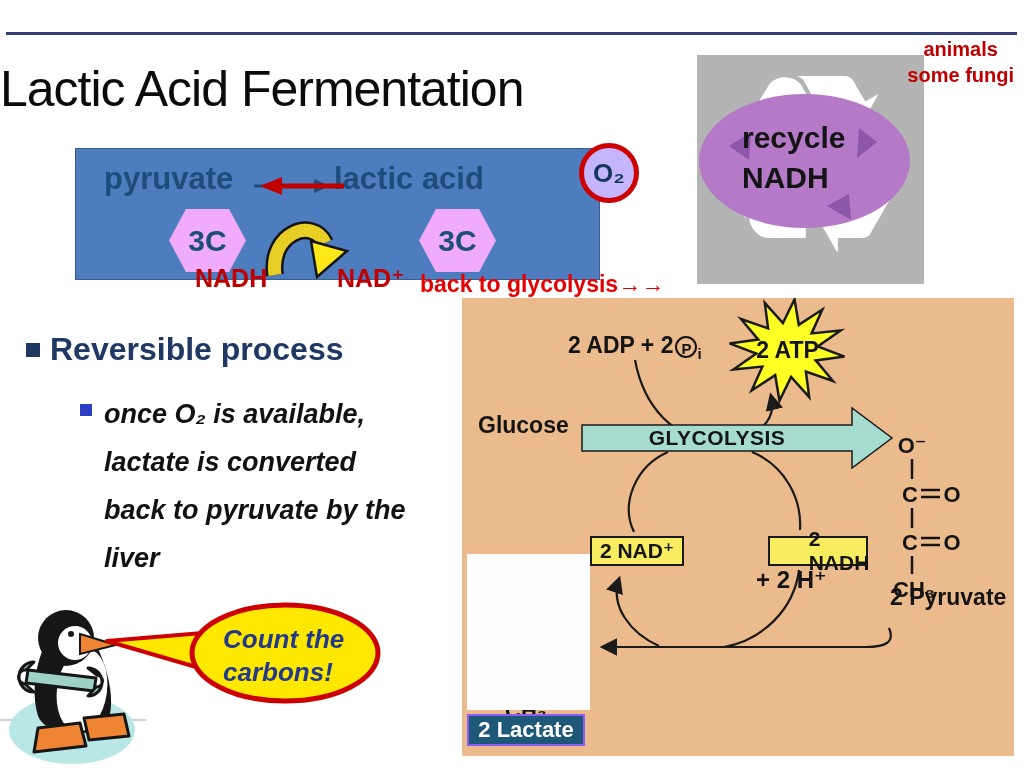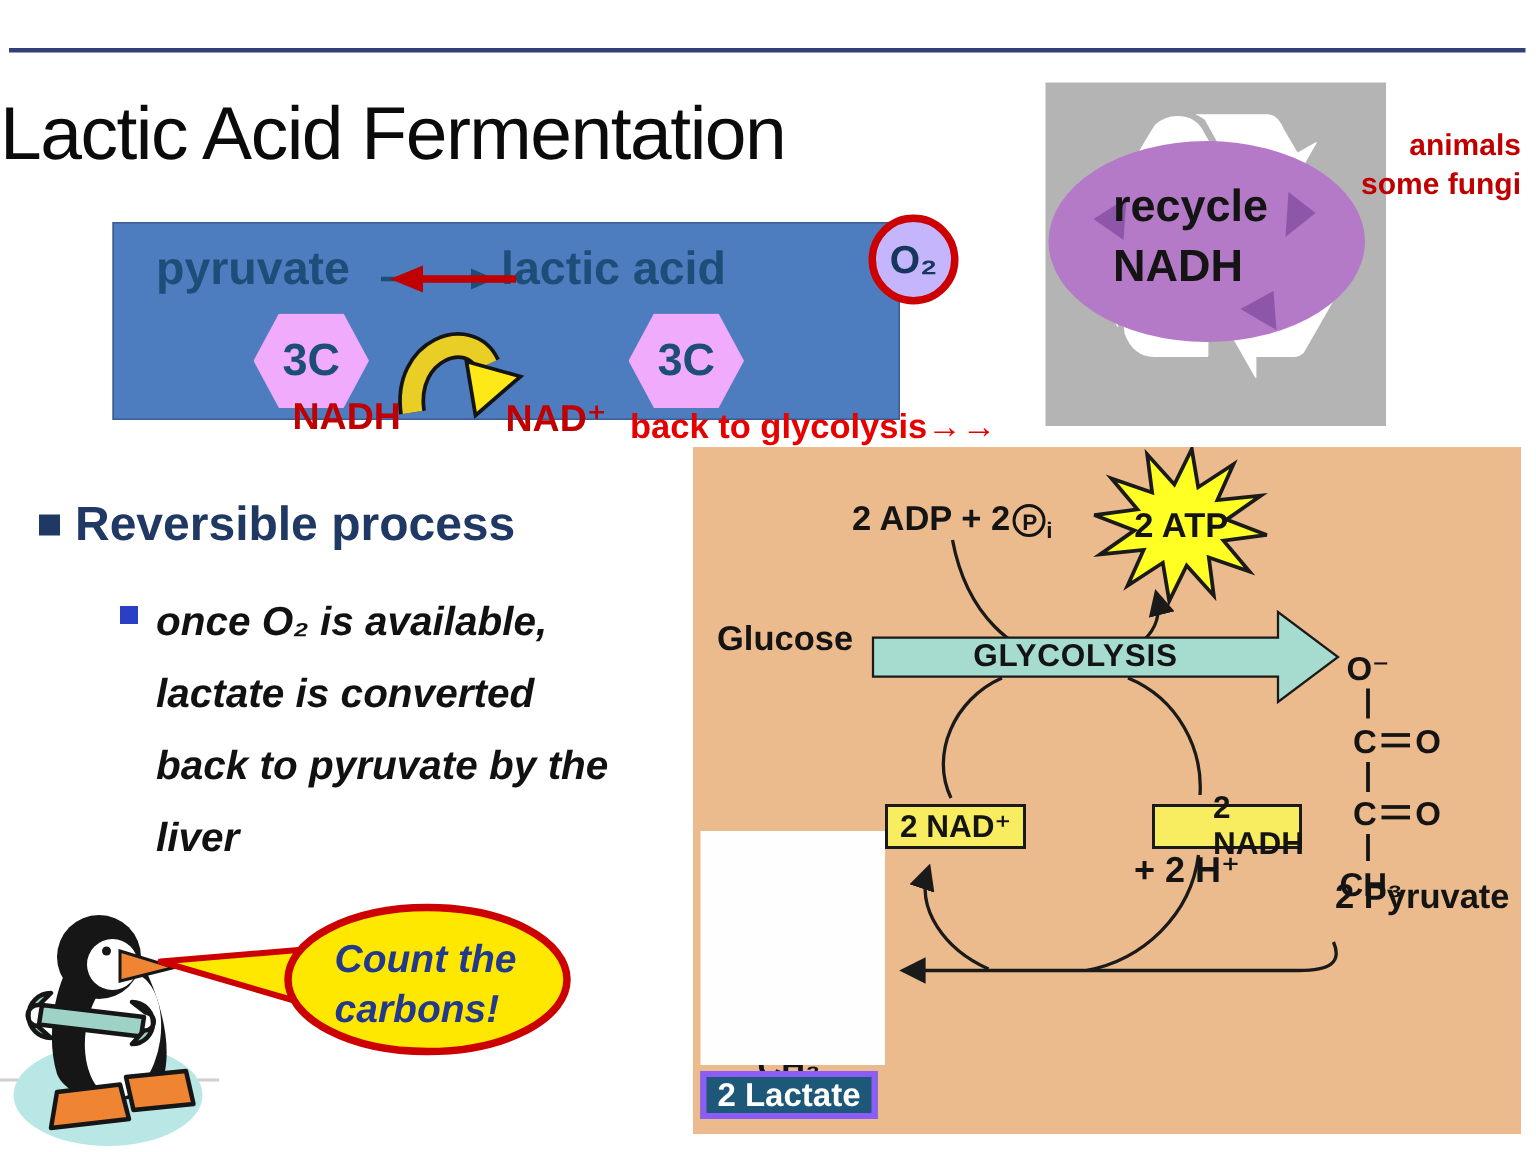--- a/index.html
+++ b/index.html
@@ -3,22 +3,22 @@
 <meta charset="utf-8">
 <style>
   html,body{margin:0;padding:0;background:#fff;}
   .slide{position:relative;width:1024px;height:768px;background:#ffffff;overflow:hidden;
          font-family:"Liberation Sans","DejaVu Sans",sans-serif;}
   .abs{position:absolute;}
   
   .top-line{left:6px;top:32px;width:1011px;height:3px;background:#333f78;}
   .title{left:0;top:60px;width:1024px;text-align:left;font-size:50px;color:#0b0b0b;
          letter-spacing:-1px;z-index:6;}
-  .corner-note{right:10px;top:36px;text-align:right;color:#c00000;font-weight:bold;
-               font-size:20px;line-height:26px;z-index:7;margin-top:48px;}
+  .corner-note{right:10px;top:36px;text-align:center;color:#c00000;font-weight:bold;
+               font-size:20px;line-height:26px;z-index:7;}
   
   .gray-box{left:697px;top:55px;width:227px;height:229px;background:#b4b4b4;overflow:hidden;z-index:1;
             display:flex;align-items:center;justify-content:center;}
   .recycle-glyph{font-size:250px;color:#ffffff;line-height:1;font-family:"DejaVu Sans",sans-serif;
                  margin-top:-8px;}
   .purple-ellipse{left:699px;top:94px;width:211px;height:134px;border-radius:50%;
                   background:#b47ac8;z-index:2;}
   .recycle-text{left:742px;top:118px;z-index:3;color:#141414;font-weight:bold;font-size:30px;
                 line-height:40px;}
   
@@ -59,21 +59,21 @@
   .glycolysis-label{left:120px;top:127px;width:270px;height:26px;display:flex;align-items:center;
                     justify-content:center;font-size:21px;letter-spacing:.5px;}
   .nad-box,.nadh-box{background:#f8ec60;border:2px solid #1a1a1a;box-sizing:border-box;
                      display:flex;align-items:center;justify-content:center;font-size:21px;
                      font-weight:bold;color:#141414;position:absolute;}
   .nad-box{left:128px;top:238px;width:94px;height:30px;}
   .nadh-box{left:306px;top:238px;width:100px;height:30px;padding-left:42px;}
   .h-note{left:294px;top:268px;font-size:24px;}
   .pyruvate-label{left:428px;top:286px;font-size:23px;}
   .white-box{left:5px;top:256px;width:123px;height:156px;background:#fefefe;position:absolute;}
-  .lactate-box{left:5px;top:416px;width:118px;height:32px;background:#1d5878;border:4px solid #8b5cf6;
+  .lactate-box{left:5px;top:416px;width:118px;height:32px;background:#1d5878;border:2px solid #8b5cf6;
                box-sizing:border-box;display:flex;align-items:center;justify-content:center;
                color:#ffffff;font-size:22px;font-weight:bold;position:absolute;}
   .diagram-svg{position:absolute;left:0;top:0;}
   .gray-edge{left:0;top:719px;width:146px;height:2px;background:#cfcfcf;z-index:1;}
   svg text{font-family:"Liberation Sans","DejaVu Sans",sans-serif;}
 </style>
 </head>
 <body>
 
 <div class="slide">

